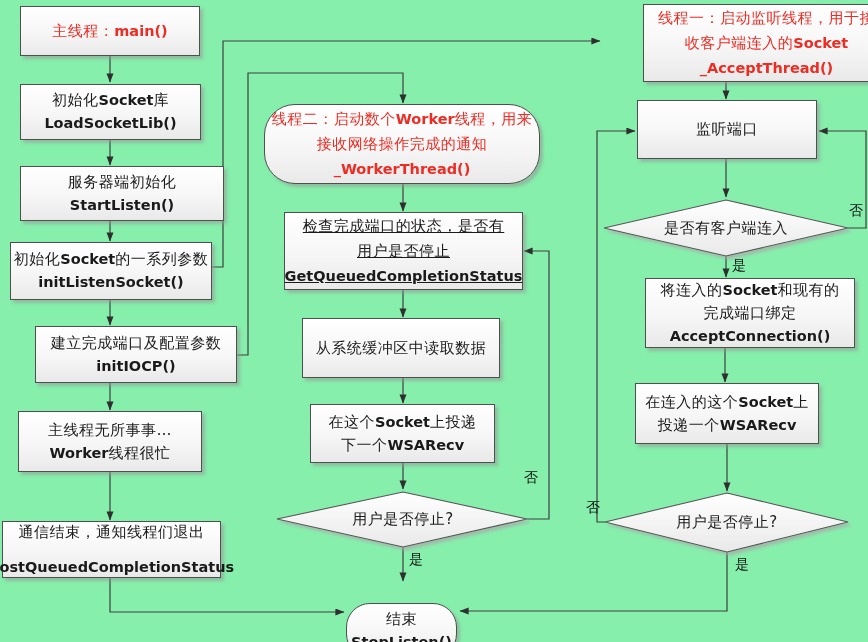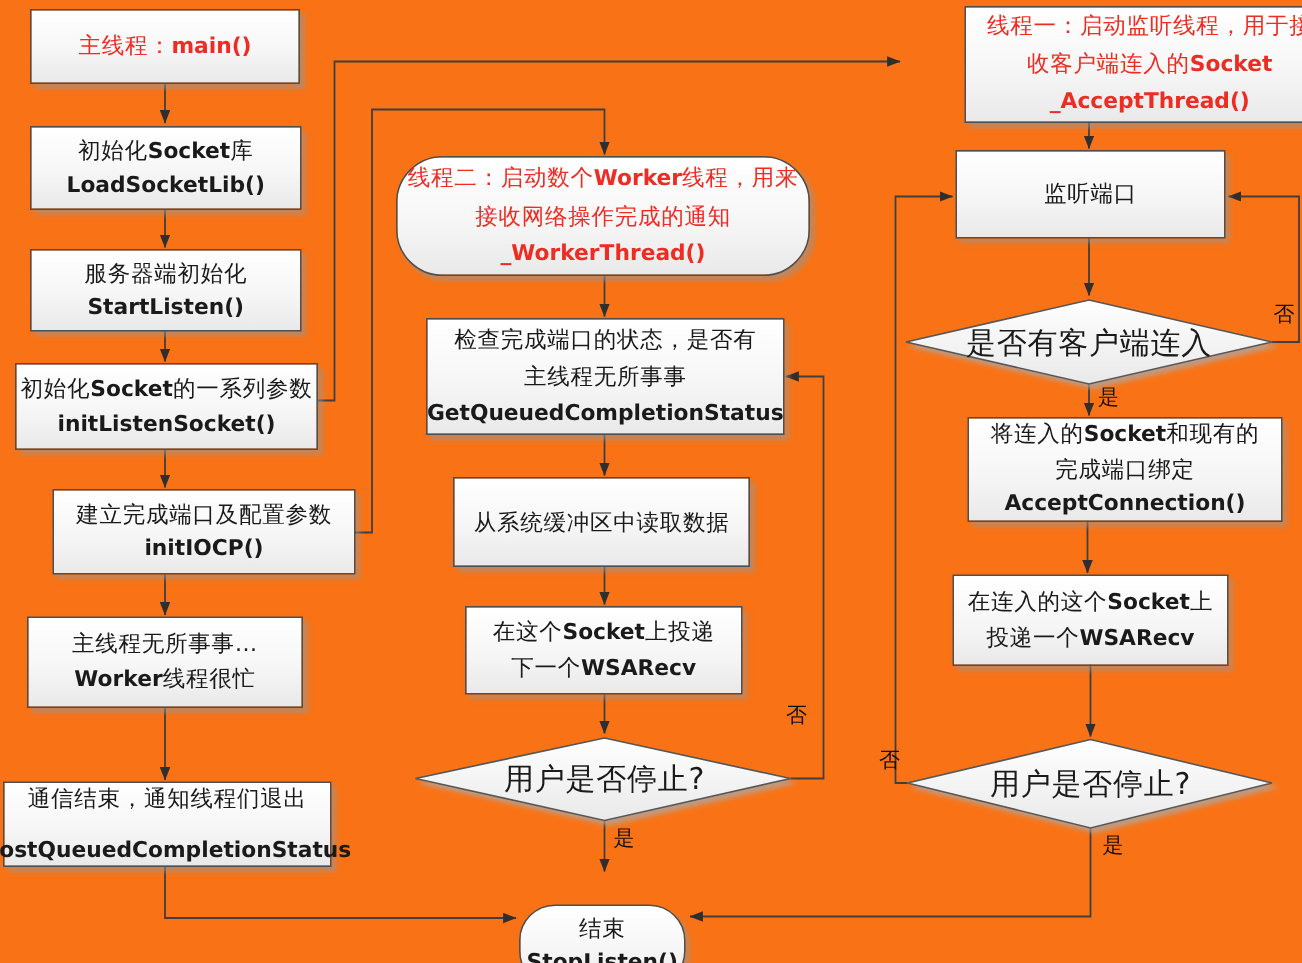--- a/index.html
+++ b/index.html
@@ -1,34 +1,34 @@
 <!DOCTYPE html>
 <html><head>
 <meta charset="utf-8">
 <style>
   html,body{margin:0;padding:0;background:#ffffff;}
   #canvas{
-    position:relative;width:868px;height:642px;background:#f97316;overflow:hidden;
+    position:relative;width:868px;height:642px;background:#86efac;overflow:hidden;
     font-family:"DejaVu Sans","Liberation Sans",sans-serif;color:#1a1a1a;
   }
   #wires{position:absolute;left:0;top:0;width:868px;height:642px;}
   .node{
     position:absolute;box-sizing:border-box;
     border:1px solid #4f4f4f;
     background:linear-gradient(180deg,#ffffff 0%,#f6f6f6 55%,#e9e9e9 100%);
     box-shadow:3px 3px 3px rgba(150,150,150,0.55);
     display:flex;flex-direction:column;align-items:center;justify-content:center;
     text-align:center;font-size:15px;line-height:23px;letter-spacing:0.5px;
   }
   .node .ln{white-space:nowrap;}
   .en{font-weight:700;letter-spacing:0;font-size:14.5px;}
   .red{color:#ed2c24;}
   .terminator{border-radius:24px;margin-top:20px;}
   .dlabel{
-    position:absolute;font-size:20px;line-height:23px;letter-spacing:0.5px;
+    position:absolute;font-size:15px;line-height:23px;letter-spacing:0.5px;
     display:flex;align-items:center;justify-content:center;text-align:center;white-space:nowrap;
   }
   .branch{position:absolute;font-size:14px;line-height:16px;color:#111;}
 </style>
 </head>
 <body>
 
 <div id="canvas">
 
   <svg id="wires" width="868" height="642" viewBox="0 0 868 642">
@@ -78,21 +78,21 @@
 
   <div class="node red" style="left:20px;top:6px;width:180px;height:50px;">
     <div class="ln"><span>主线程：</span><span class="en">main()</span></div>
   </div>
 
   <div class="node" style="left:20px;top:84px;width:181px;height:56px;justify-content:center;">
     <div class="ln"><span>初始化</span><span class="en">Socket</span><span>库</span></div>
     <div class="ln en">LoadSocketLib()</div>
   </div>
 
-  <div class="node" style="left:20px;top:166px;width:181px;height:55px;">
+  <div class="node" style="left:20px;top:166px;width:204px;height:55px;">
     <div class="ln">服务器端初始化</div>
     <div class="ln en">StartListen()</div>
   </div>
 
   <div class="node" style="left:10px;top:242px;width:202px;height:58px;text-align:right;">
     <div class="ln"><span>初始化</span><span class="en">Socket</span><span>的一系列参数</span></div>
     <div class="ln en">initListenSocket()</div>
   </div>
 
   <div class="node" style="left:10px;top:326px;width:202px;height:57px;margin-left:25px;">
@@ -109,23 +109,23 @@
     <div class="ln">通信结束，通知线程们退出</div>
     <div class="ln en">PostQueuedCompletionStatus</div>
   </div>
 
   <div class="node red" style="left:264px;top:104px;width:276px;height:80px;line-height:25px;border-radius:31px;">
     <div class="ln"><span>线程二：启动数个</span><span class="en">Worker</span><span>线程，用来</span></div>
     <div class="ln">接收网络操作完成的通知</div>
     <div class="ln en">_WorkerThread()</div>
   </div>
 
-  <div class="node" style="left:284px;top:212px;width:239px;height:78px;line-height:25px;">
+  <div class="node" style="left:284px;top:212px;width:239px;height:78px;line-height:25px;text-decoration:underline;">
     <div class="ln">检查完成端口的状态，是否有</div>
-    <div class="ln">主线程无所事事</div>
+    <div class="ln">用户是否停止</div>
     <div class="ln en">GetQueuedCompletionStatus</div>
   </div>
 
   <div class="node" style="left:302px;top:318px;width:198px;height:60px;">
     <div class="ln">从系统缓冲区中读取数据</div>
   </div>
 
   <div class="node" style="left:310px;top:404px;width:185px;height:59px;">
     <div class="ln"><span>在这个</span><span class="en">Socket</span><span>上投递</span></div>
     <div class="ln"><span>下一个</span><span class="en">WSARecv</span></div>

